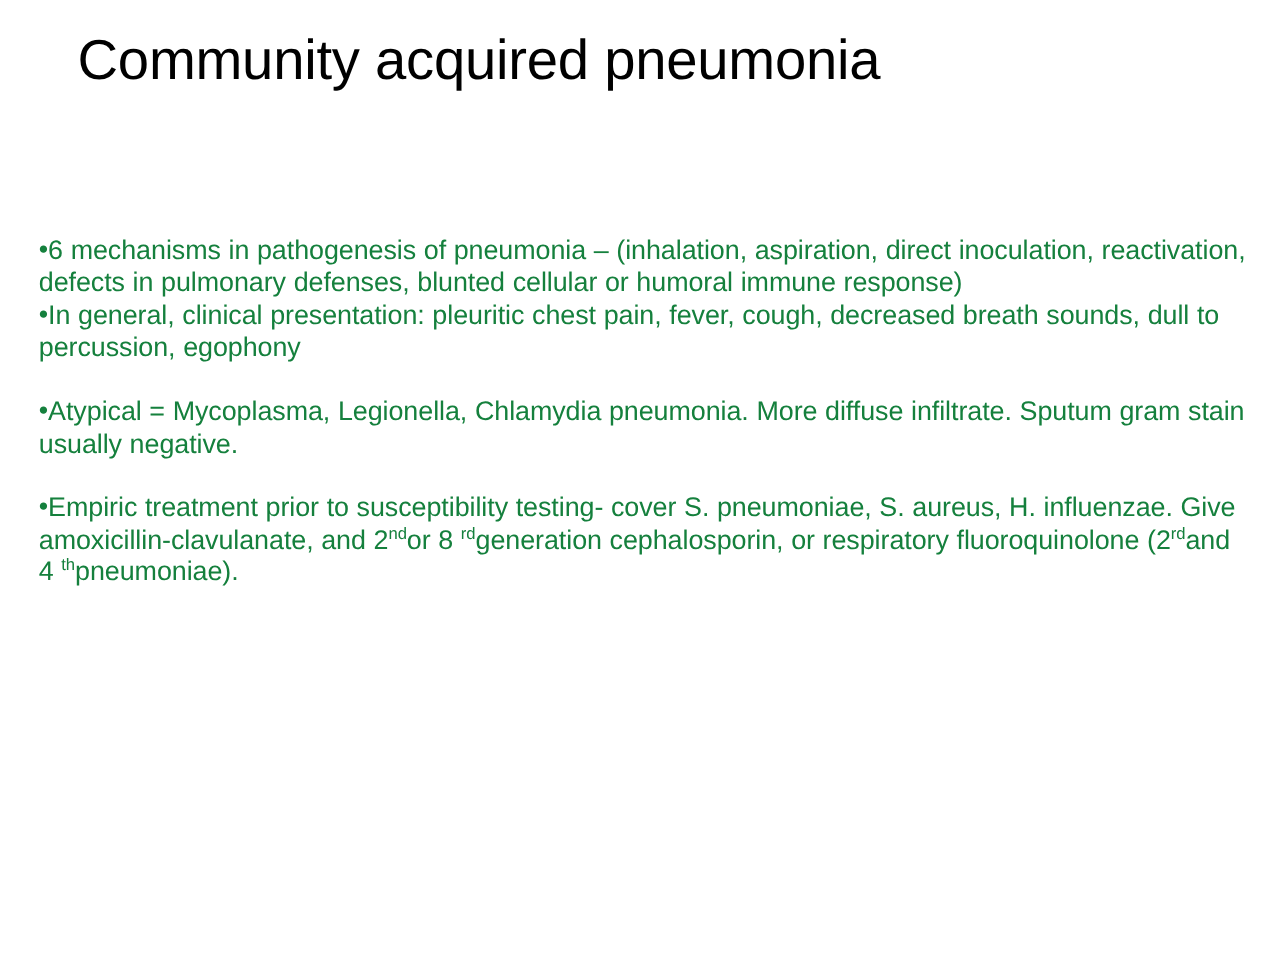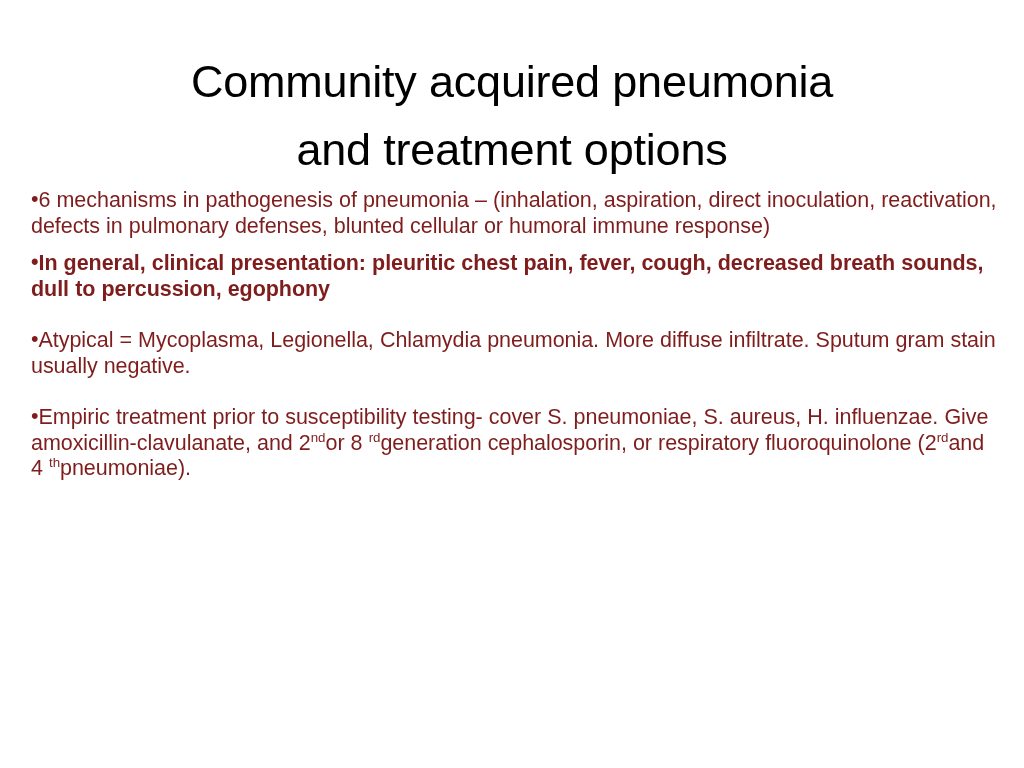--- a/index.html
+++ b/index.html
@@ -23,22 +23,20 @@
     background: #ffffff;
     box-sizing: border-box;
   }
 
   
   .title-block {
     position: absolute;
     top: 14px;
     left: 62px;
     width: 900px;
-    text-align: center;
-    margin-top: 34px;
   }
   .title-line {
     font-family: "Liberation Sans", sans-serif;
     font-size: 45px;
     font-weight: 400;
     line-height: 1.50;
     letter-spacing: -0.2px;
     white-space: nowrap;
     color: #000000;
   }
@@ -49,30 +47,29 @@
     top: 188px;
     left: 31px;
     width: 966px;
   }
 
   .para {
     font-family: "Liberation Sans", sans-serif;
     font-size: 21.5px;
     font-weight: 400;
     line-height: 25.5px;
-    color: #7f1d1d;
+    color: #15803d;
     text-indent: 0;
     margin: 0 0 0 0;
     letter-spacing: -0.05px;
     word-spacing: 0.2px;
   }
 
   .para + .para {
-    margin-top: 12px;
-    font-weight: bold;
+    margin-top: 1px;
   }
 
   .bullet {
     font-size: 21.5px;
     line-height: 0;
     position: relative;
     top: -1px;
     margin-right: 0px;
   }
 
@@ -86,21 +83,20 @@
     line-height: 0;
   }
 </style>
 </head>
 <body>
 
 <div class="slide">
 
   <div class="title-block">
     <div class="title-line">Community acquired pneumonia</div>
-    <div class="title-line">and treatment options</div>
   </div>
 
   <div class="body-block">
 
     <p class="para"><span class="bullet">•</span><span>6 mechanisms in pathogenesis of pneumonia – (inhalation, aspiration, direct inoculation, reactivation, defects in pulmonary defenses, blunted cellular or humoral immune response)</span></p>
 
     <p class="para"><span class="bullet">•</span><span>In general, clinical presentation: pleuritic chest pain, fever, cough, decreased breath sounds, dull to percussion, egophony</span></p>
 
     <div class="spacer"></div>
 

